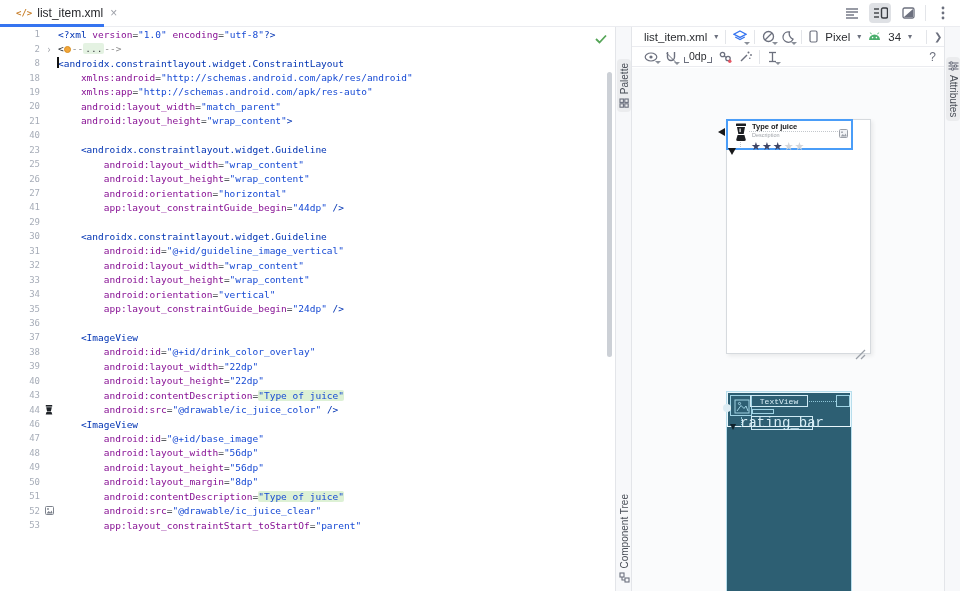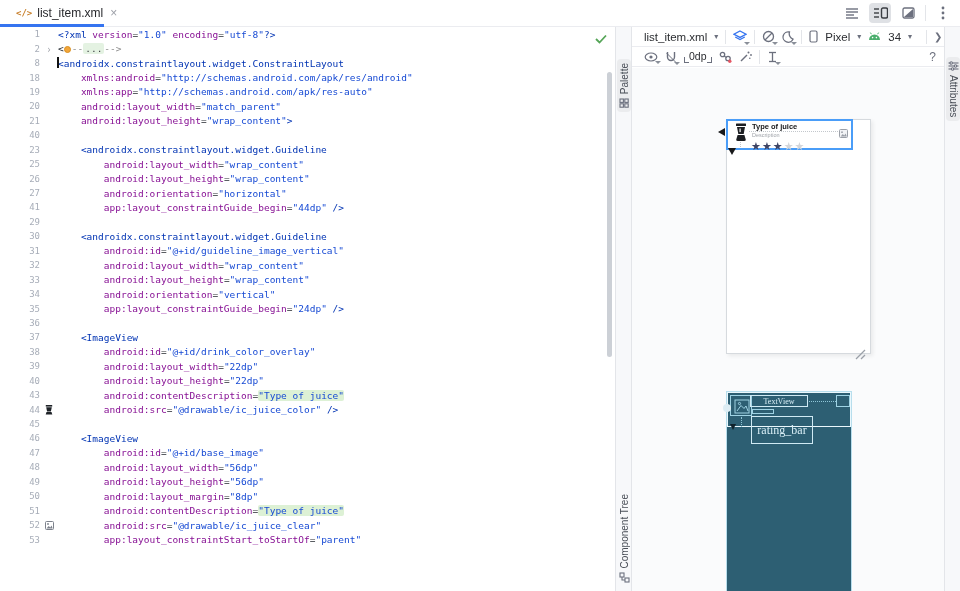--- a/index.html
+++ b/index.html
@@ -89,27 +89,27 @@
   .arrow-l { position:absolute; left:-10px; top:7px; width:0; height:0;
     border-top:4px solid transparent; border-bottom:4px solid transparent; border-right:7px solid #17181a; }
   .arrow-d { position:absolute; left:0px; top:27px; width:0; height:0;
     border-left:4px solid transparent; border-right:4px solid transparent; border-top:7px solid #17181a; }
   .resize-h { position:absolute; left:223px; top:278px; width:11px; height:11px; }
 
   
   .phone2 { position:absolute; left:94px; top:323px; width:126px; height:268px;
     background:#2d5f73; border:1px solid #b7deed; }
   .bp-card { position:absolute; left:0; top:0; width:124px; height:35px; border:1px solid #eaf7fc; }
-  .bp-font { font-family:Liberation Serif, serif; color:#d8eef6; }
+  .bp-font { font-family:Liberation Mono, monospace; color:#d8eef6; }
   .bp-imgbox { position:absolute; left:2px; top:2px; width:22px; height:21px; border:1px solid #9fd3e4; }
   .bp-textview { position:absolute; left:22px; top:2px; width:58px; height:12px;
     border:1px solid #cfeaf4; font-size:8px; display:flex; align-items:center; justify-content:center; }
   .bp-strip { position:absolute; left:24px; top:16px; width:22px; height:5px; border:1px solid #9fd3e4; }
-  .bp-rating { position:absolute; left:23px; top:23px; width:62px; height:28px;
-    border:1px solid #cfeaf4; font-size:12px; display:flex; align-items:center; justify-content:center; }
+  .bp-rating { position:absolute; left:23px; top:23px; width:62px; height:14px;
+    border:1px solid #cfeaf4; font-size:14px; display:flex; align-items:center; justify-content:center; }
   .bp-rightbox { position:absolute; left:108px; top:2px; width:14px; height:12px; border:1px solid #9fd3e4; }
   .bp-dot-h { position:absolute; left:81px; top:8px; width:27px; border-top:1px dotted #8fc6d8; }
   .bp-dot-v { position:absolute; left:13px; top:24px; height:10px; border-left:1px dotted #8fc6d8; }
   .bp-handle { position:absolute; left:-5px; top:11px; width:8px; height:8px; border-radius:50%;
     background:#ddedf4; }
   .bp-arrow { position:absolute; left:2px; top:31px; width:0; height:0;
     border-left:3px solid transparent; border-right:3px solid transparent; border-top:6px solid #10222b; }
 
   .icn { display:inline-flex; align-items:center; justify-content:center; flex:none; position:relative; }
   .mini { position:absolute; right:-3px; bottom:-2px; width:0; height:0;
@@ -195,21 +195,20 @@
         <div class="crow"><span class="gnum">39</span><span class="gslot"></span><span class="ctext">        <span class="tk-attr">android:layout_width</span><span class="tk-pln">=</span><span class="tk-val">"22dp"</span></span></div>
         <div class="crow"><span class="gnum">40</span><span class="gslot"></span><span class="ctext">        <span class="tk-attr">android:layout_height</span><span class="tk-pln">=</span><span class="tk-val">"22dp"</span></span></div>
         <div class="crow"><span class="gnum">43</span><span class="gslot"></span><span class="ctext">        <span class="tk-attr">android:contentDescription</span><span class="tk-pln">=</span><span class="tk-val tk-hl">"Type of juice"</span></span></div>
         <div class="crow"><span class="gnum">44</span><span class="gslot"><span style="display: inline-flex;"><svg width="8" height="10" viewBox="0 0 8 10">
                 <g fill="#1f2328">
                   <rect x="0.8" y="0" width="6.4" height="1.6"></rect>
                   <path d="M1.2 2.2 h5.6 l-0.9 4.2 h-3.8 Z"></path>
                   <path d="M1.5 7 h5 l0.8 2.6 h-6.6 Z"></path>
                 </g>
               </svg></span></span><span class="ctext">        <span class="tk-attr">android:src</span><span class="tk-pln">=</span><span class="tk-val">"@drawable/ic_juice_color"</span><span class="tk-pln"> </span><span class="tk-tag">/&gt;</span></span></div>
-        <div class="crow"><span class="gnum">45</span><span class="gslot"></span><span class="ctext"></span></div>
         <div class="crow"><span class="gnum">46</span><span class="gslot"></span><span class="ctext">    <span class="tk-tag">&lt;ImageView</span></span></div>
         <div class="crow"><span class="gnum">47</span><span class="gslot"></span><span class="ctext">        <span class="tk-attr">android:id</span><span class="tk-pln">=</span><span class="tk-val">"@+id/base_image"</span></span></div>
         <div class="crow"><span class="gnum">48</span><span class="gslot"></span><span class="ctext">        <span class="tk-attr">android:layout_width</span><span class="tk-pln">=</span><span class="tk-val">"56dp"</span></span></div>
         <div class="crow"><span class="gnum">49</span><span class="gslot"></span><span class="ctext">        <span class="tk-attr">android:layout_height</span><span class="tk-pln">=</span><span class="tk-val">"56dp"</span></span></div>
         <div class="crow"><span class="gnum">50</span><span class="gslot"></span><span class="ctext">        <span class="tk-attr">android:layout_margin</span><span class="tk-pln">=</span><span class="tk-val">"8dp"</span></span></div>
         <div class="crow"><span class="gnum">51</span><span class="gslot"></span><span class="ctext">        <span class="tk-attr">android:contentDescription</span><span class="tk-pln">=</span><span class="tk-val tk-hl">"Type of juice"</span></span></div>
         <div class="crow"><span class="gnum">52</span><span class="gslot"><span style="display: inline-flex;"><svg width="9" height="9" viewBox="0 0 9 9">
                 <rect x="0.5" y="0.5" width="8" height="8" rx="1" fill="none" stroke="#7d828c"></rect>
                 <circle cx="3" cy="3" r="0.9" fill="#7d828c"></circle>
                 <path d="M1.4 7.5 L3.7 4.9 L5.3 6.4 L6.6 4.4 L7.7 7.5 Z" fill="#7d828c"></path>

